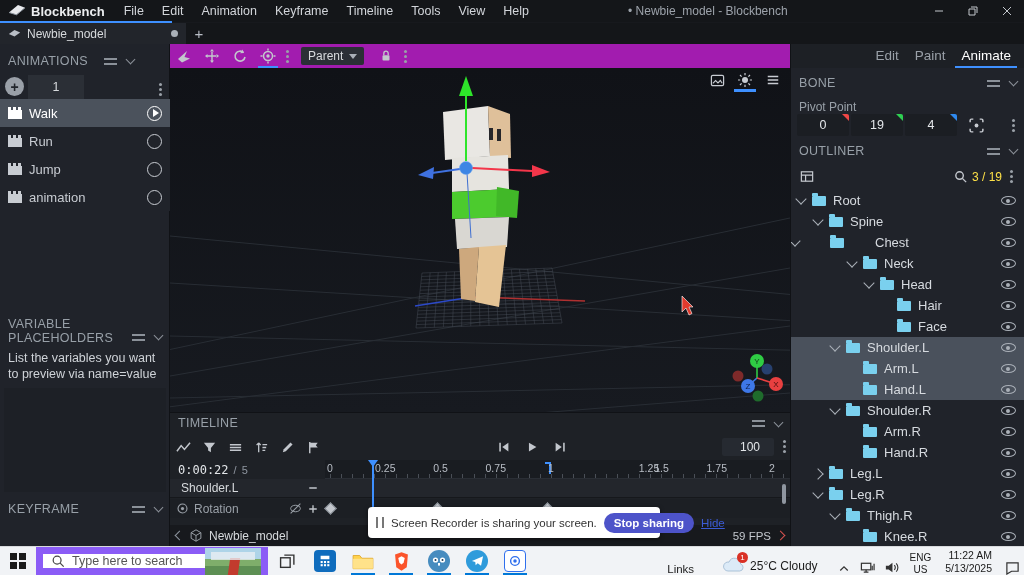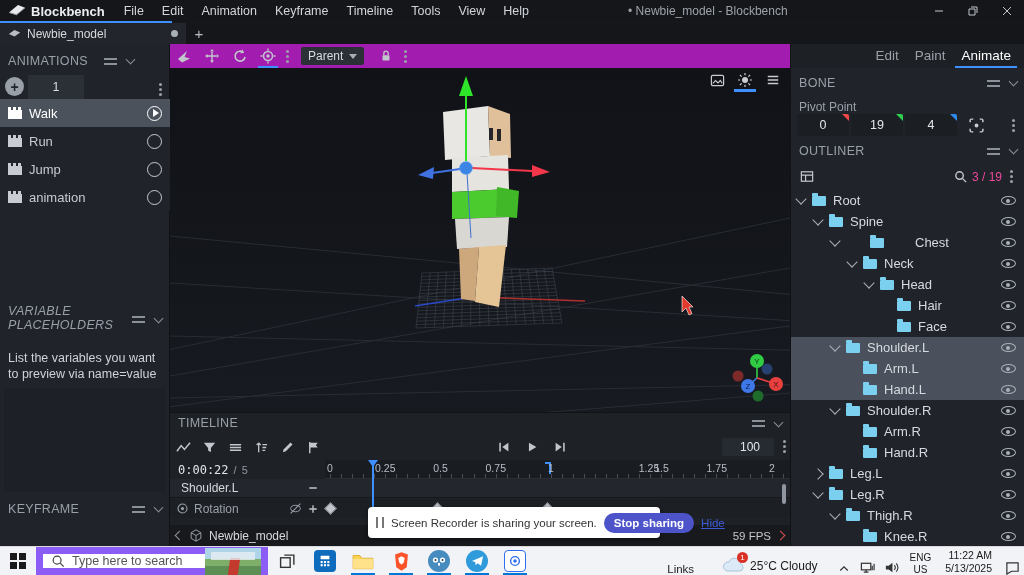--- a/index.html
+++ b/index.html
@@ -42,21 +42,21 @@
   #anim-ctrl .vdots{margin-left:auto;margin-right:8px;margin-bottom:8px;}
   #anim-list{left:0;top:55px;width:170px;}
   .anim-item{height:28px;display:flex;align-items:center;gap:7px;padding:0 8px;color:#c8ccd2;font-size:13px;background:#20232a;}
   .anim-item.sel{background:#4b525c;color:#fff;}
   .film{position:relative;width:14px;height:9px;background:currentColor;margin-top:3px;flex:none;}
   .film:before{content:"";position:absolute;left:0;top:-3px;width:14px;height:3px;
     background:repeating-linear-gradient(90deg,currentColor 0 3px,transparent 3px 5px);}
   .anim-item .lbl{flex:1;}
   .ring{width:15px;height:15px;border:1.6px solid currentColor;border-radius:50%;display:flex;align-items:center;justify-content:center;flex:none;}
   .ring .tri{width:0;height:0;border-left:6px solid currentColor;border-top:4px solid transparent;border-bottom:4px solid transparent;margin-left:2px;}
-  #vp-head{left:0;top:258px;width:170px;min-height:36px;align-items:flex-start;padding-top:2px;font-style:italic;}
+  #vp-head{left:0;top:268px;width:170px;min-height:36px;align-items:center;padding-top:2px;}
   #vp-head .icons{display:flex;align-items:center;margin-top:12px;}
   #vp-desc{left:0;top:306px;width:170px;padding:0 8px;color:#cfd3d8;font-size:12.5px;line-height:16px;}
   #vp-input{left:4px;top:344px;width:162px;height:104px;background:#1d2026;}
   #kf-head{left:0;top:454px;width:170px;height:22px;}
 
   
   #center{left:170px;top:44px;width:620px;height:502px;background:#14161a;}
   #toolbar{left:0;top:0;width:620px;height:24px;background:#a21caf;display:flex;align-items:center;}
   .tool{width:28px;height:24px;display:flex;align-items:center;justify-content:center;color:#c3c7cd;position:relative;}
   .tool.active:after{content:"";position:absolute;left:4px;right:4px;bottom:0;height:2px;background:#3e90ff;}
@@ -112,21 +112,21 @@
   #bone-head{left:0;top:28px;width:234px;height:22px;}
   #pivot-label{left:8px;top:56px;color:#98a0a8;font-size:12px;}
   #pivot-row{left:6px;top:70px;width:222px;height:22px;display:flex;align-items:center;gap:2px;}
   .pivot-input{position:relative;width:52px;height:22px;background:#1b1e23;border-radius:2px;color:#e3e6e9;font-size:12.5px;display:flex;align-items:center;justify-content:center;overflow:hidden;}
   .pivot-input .corner{position:absolute;right:0;top:0;width:0;height:0;border-left:7px solid transparent;border-top:7px solid #888;}
   .corner.r{border-top-color:#f04747;}.corner.g{border-top-color:#2fd052;}.corner.b{border-top-color:#2f8af0;}
   #pivot-target{width:26px;height:22px;display:flex;align-items:center;justify-content:center;color:#c8ccd2;margin-left:4px;}
   #pivot-row .vdots{margin-left:auto;}
   #outliner-head{left:0;top:96px;width:234px;height:22px;}
   #outliner-bar{left:0;top:121px;width:234px;height:23px;display:flex;align-items:center;padding:0 8px;color:#c3c7cd;}
-  #outliner-bar .cnt{font-size:12px;color:#ec4899;margin:0 4px;}
+  #outliner-bar .cnt{font-size:12px;color:#fde047;margin:0 4px;}
   #outliner-bar .grow{flex:1;}
   #tree{left:0;top:146px;width:234px;height:356px;overflow:hidden;}
   .tnode{height:21px;display:flex;align-items:center;position:relative;color:#d6dadf;font-size:13px;}
   .tnode.sel{background:#4a515c;}
   .tnode .arr{width:8px;height:8px;border-right:1.6px solid #aab0b8;border-bottom:1.6px solid #aab0b8;flex:none;margin-right:7px;}
   .arr.open{transform:rotate(45deg);margin-top:-3px;}
   .arr.collapsed{transform:rotate(-45deg);}
   .folder{position:relative;width:14px;height:10px;background:#7ad0ee;border-radius:1px;margin-right:7px;flex:none;}
   .folder:before{content:"";position:absolute;left:0;top:-3px;width:6px;height:3px;background:#7ad0ee;border-radius:1px 1px 0 0;}
   .eye{position:absolute;right:9px;top:6px;width:15px;height:9px;border:1.4px solid #aab0b8;border-radius:50%;}
@@ -609,21 +609,21 @@
           <span class="folder"></span>
           <span>Root</span>
           <span class="eye"></span>
         </div>
         <div class="tnode" style="padding-left: 23px;">
           <span class="arr open"></span>
           <span class="folder"></span>
           <span>Spine</span>
           <span class="eye"></span>
         </div>
-        <div class="tnode" style="padding-left: 40px; gap: 24px;">
+        <div class="tnode" style=" gap: 24px;">
           <span class="arr open"></span>
           <span class="folder"></span>
           <span>Chest</span>
           <span class="eye"></span>
         </div>
         <div class="tnode" style="padding-left: 57px;">
           <span class="arr open"></span>
           <span class="folder"></span>
           <span>Neck</span>
           <span class="eye"></span>

